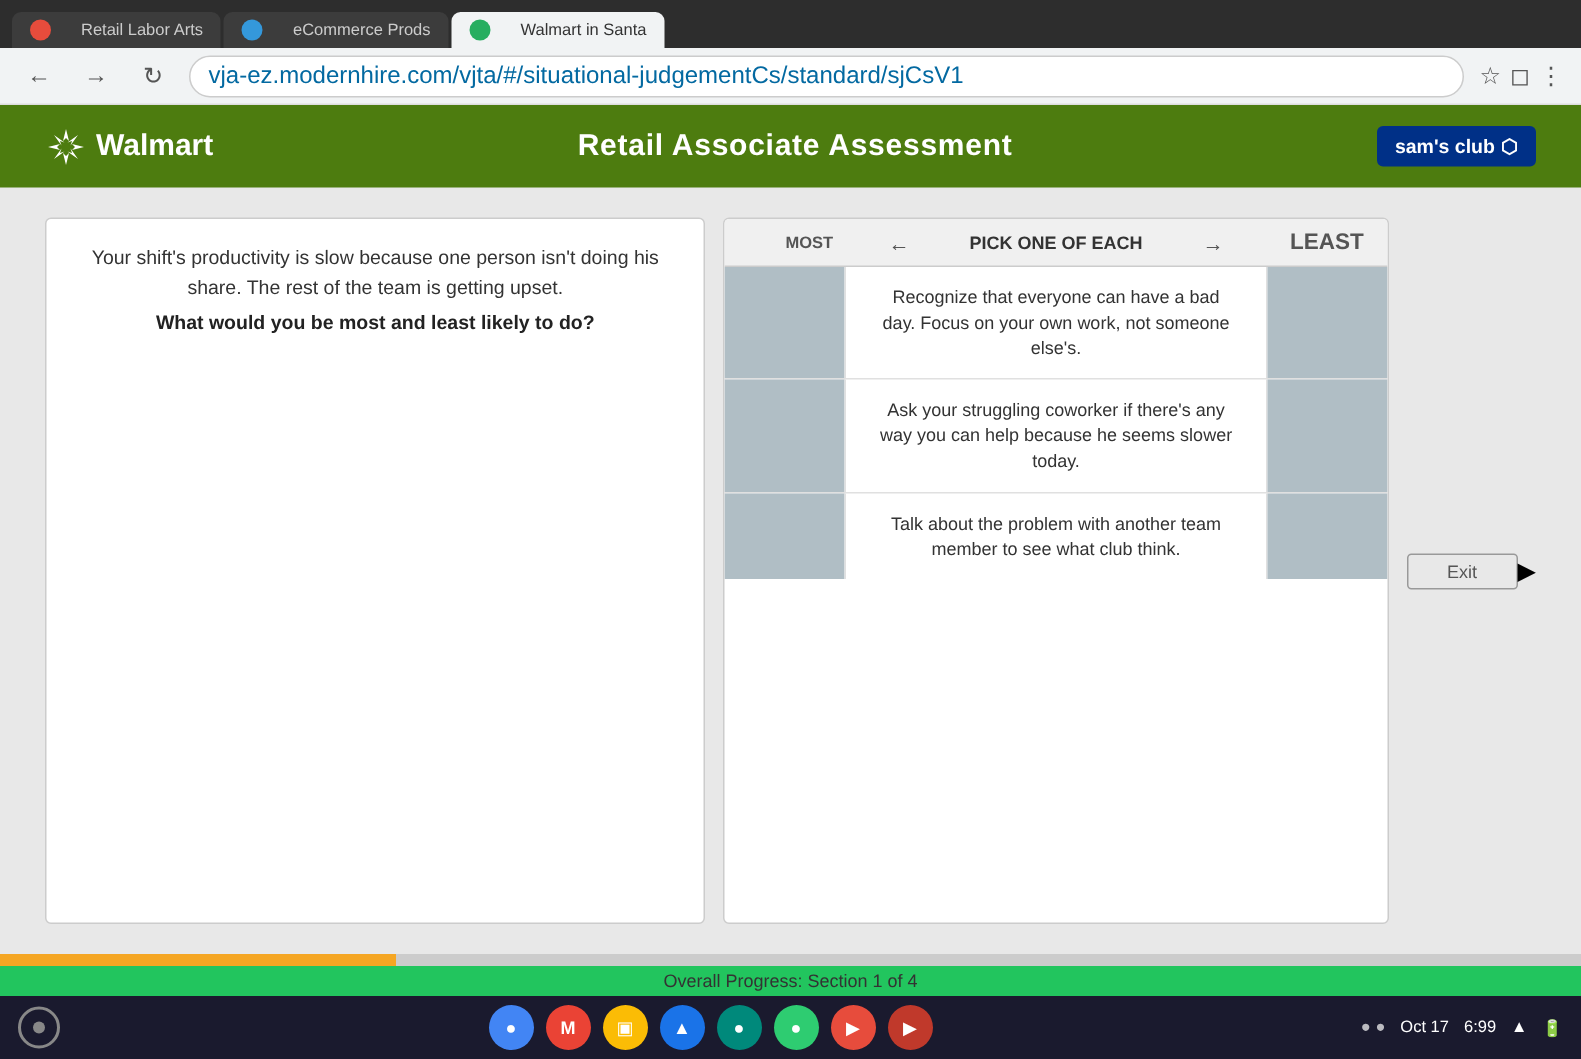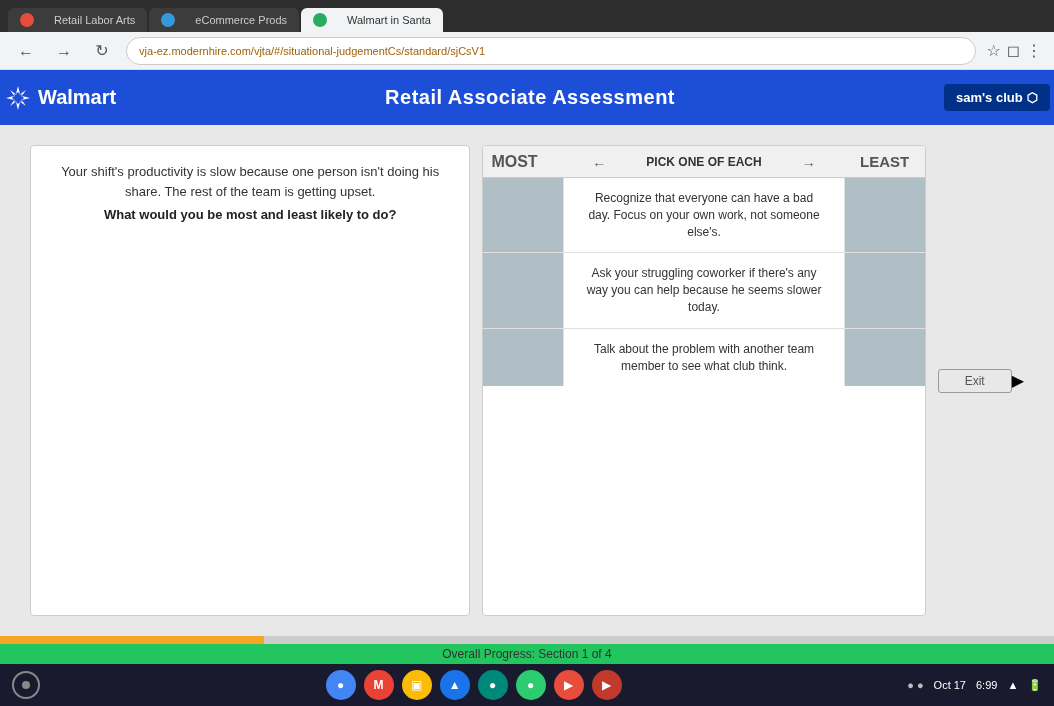--- a/index.html
+++ b/index.html
@@ -71,47 +71,47 @@
     }
     .address-bar {
       flex: 1;
       height: 28px;
       border: 1px solid #ccc;
       border-radius: 14px;
       background: white;
       display: flex;
       align-items: center;
       padding: 0 12px;
-      font-size: 11px;
-      color: #a16207;
+      font-size: 16px;
+      color: #0369a1;
     }
     .browser-actions {
       display: flex; gap: 6px;
     }
     .browser-action-btn {
       font-size: 16px; color: #555; cursor: pointer; border: none; background: none;
     }
 
     
     .page-content {
       flex: 1;
       display: flex;
       flex-direction: column;
       background: #e8e8e8;
       overflow: hidden;
     }
 
     
     .header {
-      background: #1d4ed8;
+      background: #4d7c0f;
       height: 55px;
       display: flex;
       align-items: center;
       justify-content: space-between;
-      padding: 0 4px;
+      padding: 0 30px;
     }
     .walmart-logo {
       display: flex;
       align-items: center;
       gap: 6px;
       color: white;
       font-size: 20px;
       font-weight: bold;
     }
     .header-title {
@@ -171,24 +171,24 @@
 
     .choices-header {
       display: grid;
       grid-template-columns: 80px 1fr 80px;
       background: #f0f0f0;
       border-bottom: 1px solid #ccc;
       height: 32px;
       align-items: center;
     }
     .col-most {
-      font-size: 16px;
+      font-size: 11px;
       font-weight: bold;
       color: #555;
-      text-align: left;
+      text-align: right;
       padding: 0 8px;
     }
     .col-pick {
       display: flex;
       align-items: center;
       justify-content: center;
       gap: 40px;
       font-size: 12px;
       font-weight: bold;
       color: #333;

